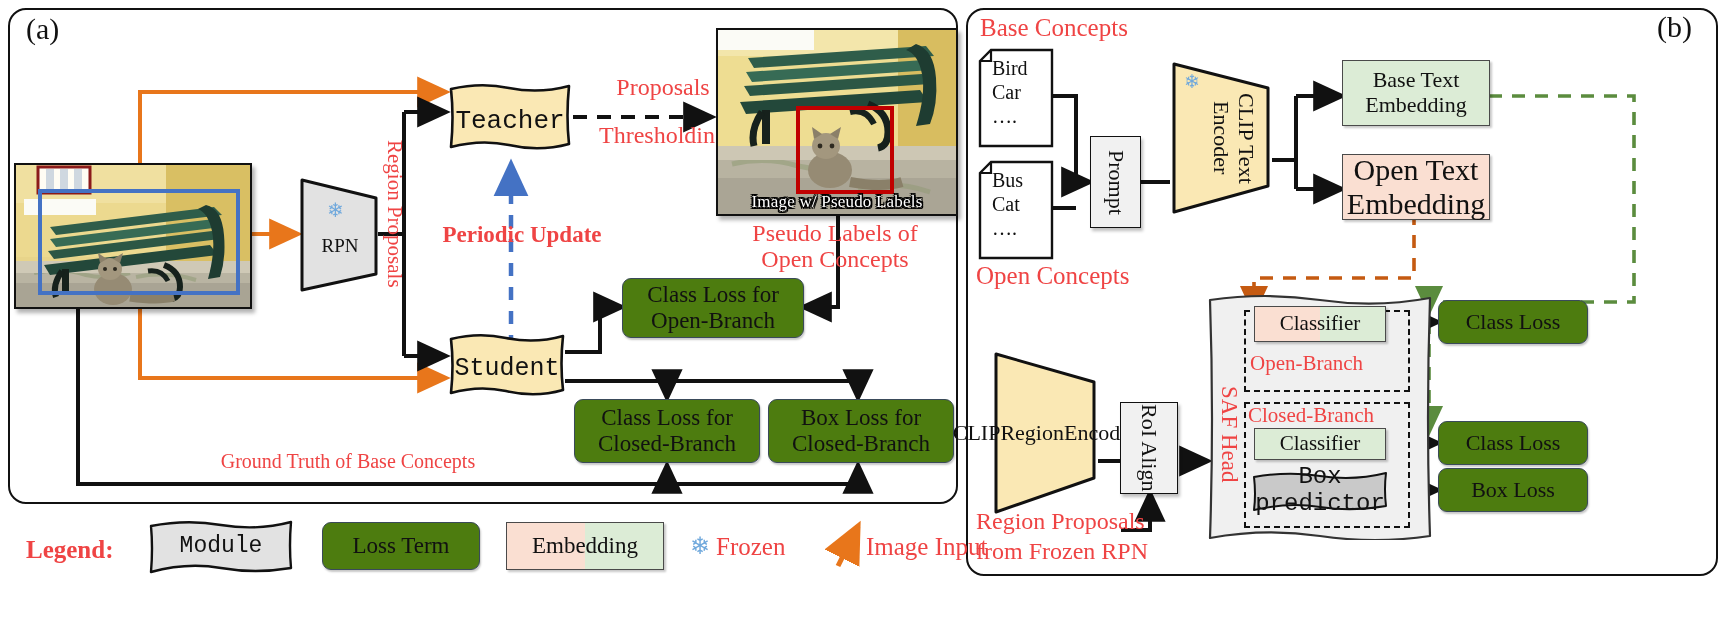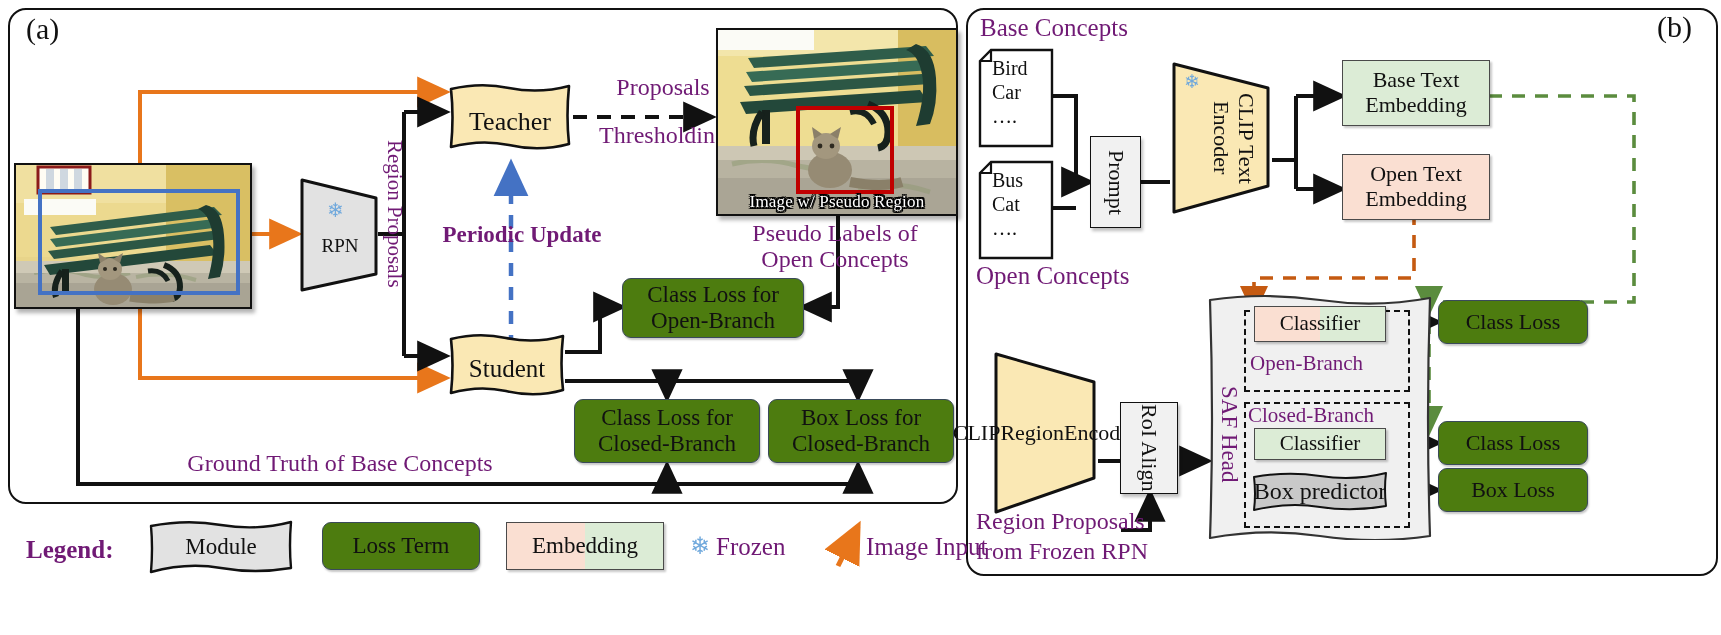--- a/index.html
+++ b/index.html
@@ -2,41 +2,41 @@
 <html><head>
 <meta charset="utf-8">
 <style>
   html,body{margin:0;padding:0;background:#fff;}
   body{font-family:"Liberation Serif","DejaVu Serif",serif;}
   #root{position:relative;width:1721px;height:635px;overflow:hidden;background:#fff;}
 
   .panel{position:absolute;border:2.5px solid #111;border-radius:18px;background:#fff;}
   .panel-tag{position:absolute;font-size:30px;color:#111;}
 
-  .lbl{position:absolute;color:#701a75;line-height:1.12;text-align:center;white-space:pre;}
+  .lbl{position:absolute;color:#ef4444;line-height:1.12;text-align:center;white-space:pre;}
   .lbl.b{font-weight:bold;}
 
   
   .box{position:absolute;box-sizing:border-box;display:flex;align-items:center;
        justify-content:center;text-align:center;line-height:1.12;color:#111;}
 
   .lossbox{border:1.6px solid #3a4a5a;border-radius:9px;background:#4d7c0f;
            box-shadow:1px 2px 2px rgba(0,0,0,.22);}
   .plainbox{border:1.8px solid #111;background:#f1f1f1;
             box-shadow:2px 3px 3px rgba(0,0,0,.25);}
   .emb-green{border:1.6px solid #4a4a4a;background:#dcecd6;
              box-shadow:1.5px 2px 2px rgba(0,0,0,.22);}
   .emb-pink{border:1.6px solid #4a4a4a;background:#fadfd2;
             box-shadow:1.5px 2px 2px rgba(0,0,0,.22);}
   .emb-split{border:1.6px solid #4a4a4a;
              background:linear-gradient(to right,#fadfd2 0%,#fadfd2 50%,#dcecd6 50%,#dcecd6 100%);
              box-shadow:1.5px 2px 2px rgba(0,0,0,.22);}
 
   
-  .wavy{position:absolute;}
+  .wavy{position:absolute;font-family:Liberation Mono, monospace;}
   .wavy > .wtext{position:absolute;inset:0;display:flex;align-items:center;
                  justify-content:center;text-align:center;line-height:1.12;color:#111;}
 
   
   .trap{position:absolute;}
   .trap > .ttext{position:absolute;inset:0;display:flex;align-items:center;
                  justify-content:center;text-align:center;line-height:1.15;color:#111;}
 
   
   .docshape{position:absolute;}
@@ -212,21 +212,21 @@
         <ellipse cx="112" cy="140" rx="22" ry="18" fill="#968b74"></ellipse>
         <ellipse cx="108" cy="116" rx="14" ry="13" fill="#a3977e"></ellipse>
         <path d="M96,109 L94,97 L104,104 Z" fill="#8b8069"></path>
         <path d="M120,109 L123,97 L112,104 Z" fill="#8b8069"></path>
         <circle cx="102" cy="116" r="2.4" fill="#2e2a20"></circle>
         <circle cx="114" cy="116" r="2.4" fill="#2e2a20"></circle>
         <path d="M132,152 q32,6 52,0" stroke="#8a8069" stroke-width="10" fill="none"></path>
       </g>
     </svg>
     <div class="plbox" style="left:78px;top:76px;width:90px;height:80px;"></div>
-    <div class="imgcap">Image w/ Pseudo Region</div>
+    <div class="imgcap">Image w/ Pseudo Labels</div>
   </div>
 
   <div class="lbl" style="left:715px;top:220px;width:240px;font-size:24px;">Pseudo Labels of</div>
   <div class="lbl" style="left:715px;top:246px;width:240px;font-size:24px;">Open Concepts</div>
 
   <div class="box lossbox" style="left:622px;top:278px;width:182px;height:60px;">
     <div style="font-size:23px;">
       <span>Class Loss for</span><br>
       <span>Open-Branch</span>
     </div>
@@ -239,21 +239,21 @@
     </div>
   </div>
 
   <div class="box lossbox" style="left:768px;top:399px;width:186px;height:64px;">
     <div style="font-size:23px;">
       <span>Box Loss for</span><br>
       <span>Closed-Branch</span>
     </div>
   </div>
 
-  <div class="lbl" style="left:130px;top:450px;width:420px;font-size:24px;">Ground Truth of Base Concepts</div>
+  <div class="lbl" style="left:138px;top:450px;width:420px;font-size:20px;">Ground Truth of Base Concepts</div>
 
   <div class="panel" style="left:966px;top:8px;width:748px;height:564px;"></div>
   <div class="panel-tag" style="left:1657px;top:10px;">(b)</div>
 
   <svg class="ov" width="1721" height="635">
 
     <path d="M1053,96 L1076,96 L1076,182 L1090,182" stroke="#111" stroke-width="4" fill="none" marker-end="url(#ar-blk)"></path>
     <path d="M1053,208 L1076,208" stroke="#111" stroke-width="4" fill="none"></path>
 
     <path d="M1141,182 L1170,182" stroke="#111" stroke-width="4" fill="none"></path>
@@ -318,21 +318,21 @@
   </div>
 
   <div class="box emb-green" style="left:1342px;top:60px;width:148px;height:66px;">
     <div style="font-size:22px;">
       <span>Base Text</span><br>
       <span>Embedding</span>
     </div>
   </div>
 
   <div class="box emb-pink" style="left:1342px;top:154px;width:148px;height:66px;">
-    <div style="font-size:22px;">
+    <div style="font-size:30px;">
       <span>Open Text</span><br>
       <span>Embedding</span>
     </div>
   </div>
 
   <div class="trap" style="left:990px;top:348px;width:110px;height:170px;">
     <svg width="110" height="170" viewBox="0 0 110 170">
       <path d="M6,6 L104,34 L104,130 L6,164 Z" fill="#fae8b4" stroke="#111" stroke-width="3" stroke-linejoin="round"></path>
     </svg>
     <div class="ttext" style="font-size:22px;">

